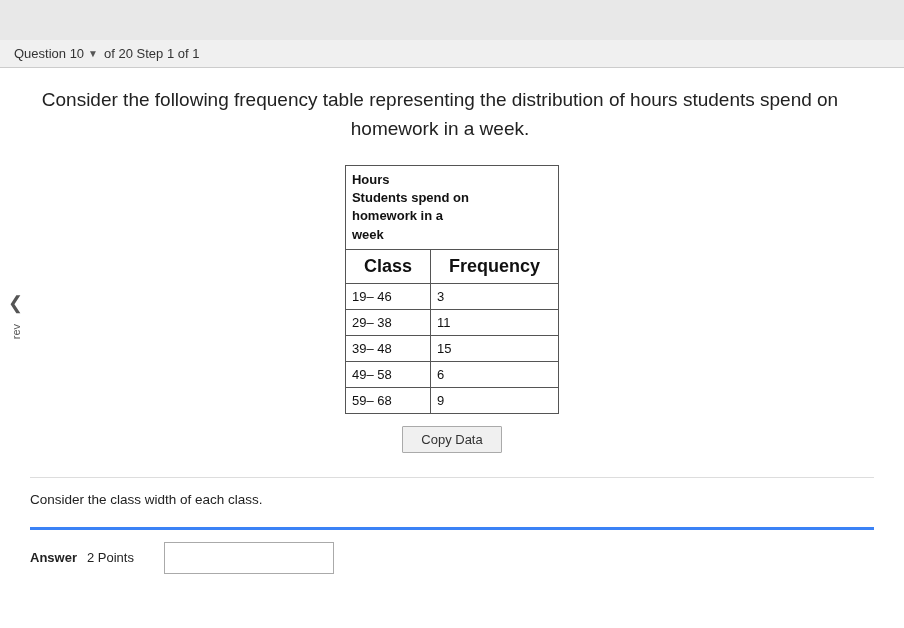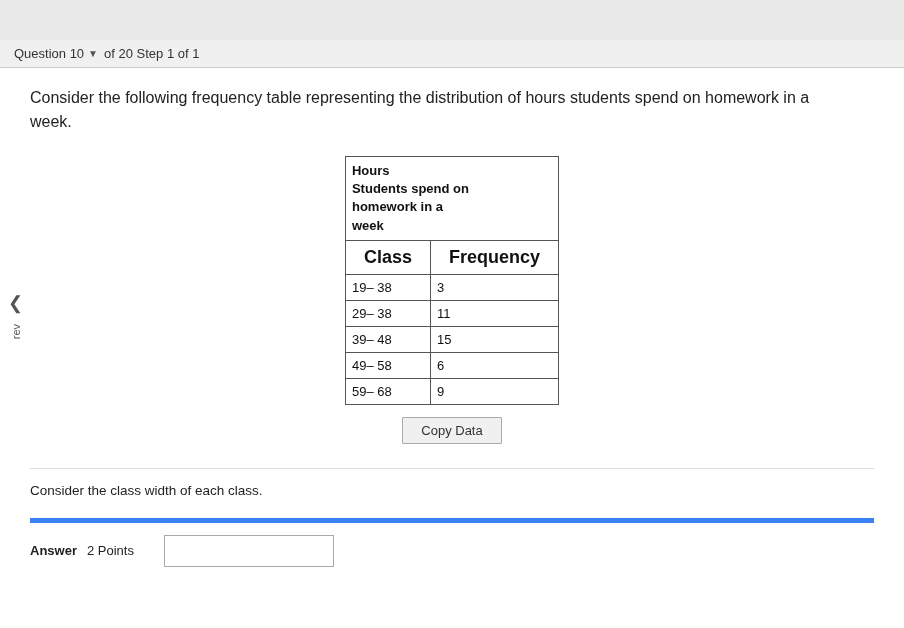--- a/index.html
+++ b/index.html
@@ -35,25 +35,26 @@
       color: #555;
     }
     .main-content {
       background: #fff;
       margin: 0;
       flex: 1;
       padding: 18px 30px 30px 30px;
       position: relative;
     }
     .question-intro {
-      font-size: 16px;
+      font-size: 19px;
       color: #222;
       line-height: 1.5;
       margin-bottom: 22px;
       max-width: 820px;
+      text-align: center;
     }
     .table-section {
       display: flex;
       flex-direction: column;
       align-items: center;
       margin-bottom: 18px;
     }
     .freq-table {
       border-collapse: collapse;
       border: 1px solid #555;
@@ -117,21 +118,21 @@
     .determine-text {
       font-size: 13.5px;
       color: #222;
       margin-bottom: 20px;
     }
     .answer-row {
       display: flex;
       align-items: center;
       gap: 10px;
       margin-top: 8px;
-      border-top: 5px solid #3b82f6;
+      border-top: 3px solid #3b82f6;
       padding-top: 12px;
     }
     .answer-label {
       font-size: 13px;
       font-weight: bold;
       color: #222;
     }
     .answer-points {
       font-size: 13px;
       color: #222;
@@ -182,21 +183,21 @@
             Hours<br>Students spend on<br>homework in a<br>week
           </td>
         </tr>
         <tr>
           <th>Class</th>
           <th>Frequency</th>
         </tr>
       </thead>
       <tbody id="table-body">
       <tr>
-            <td>19– 38</td>
+            <td>19– 46</td>
             <td>3</td>
           </tr>
           <tr>
             <td>29– 38</td>
             <td>11</td>
           </tr>
           <tr>
             <td>39– 48</td>
             <td>15</td>
           </tr>

